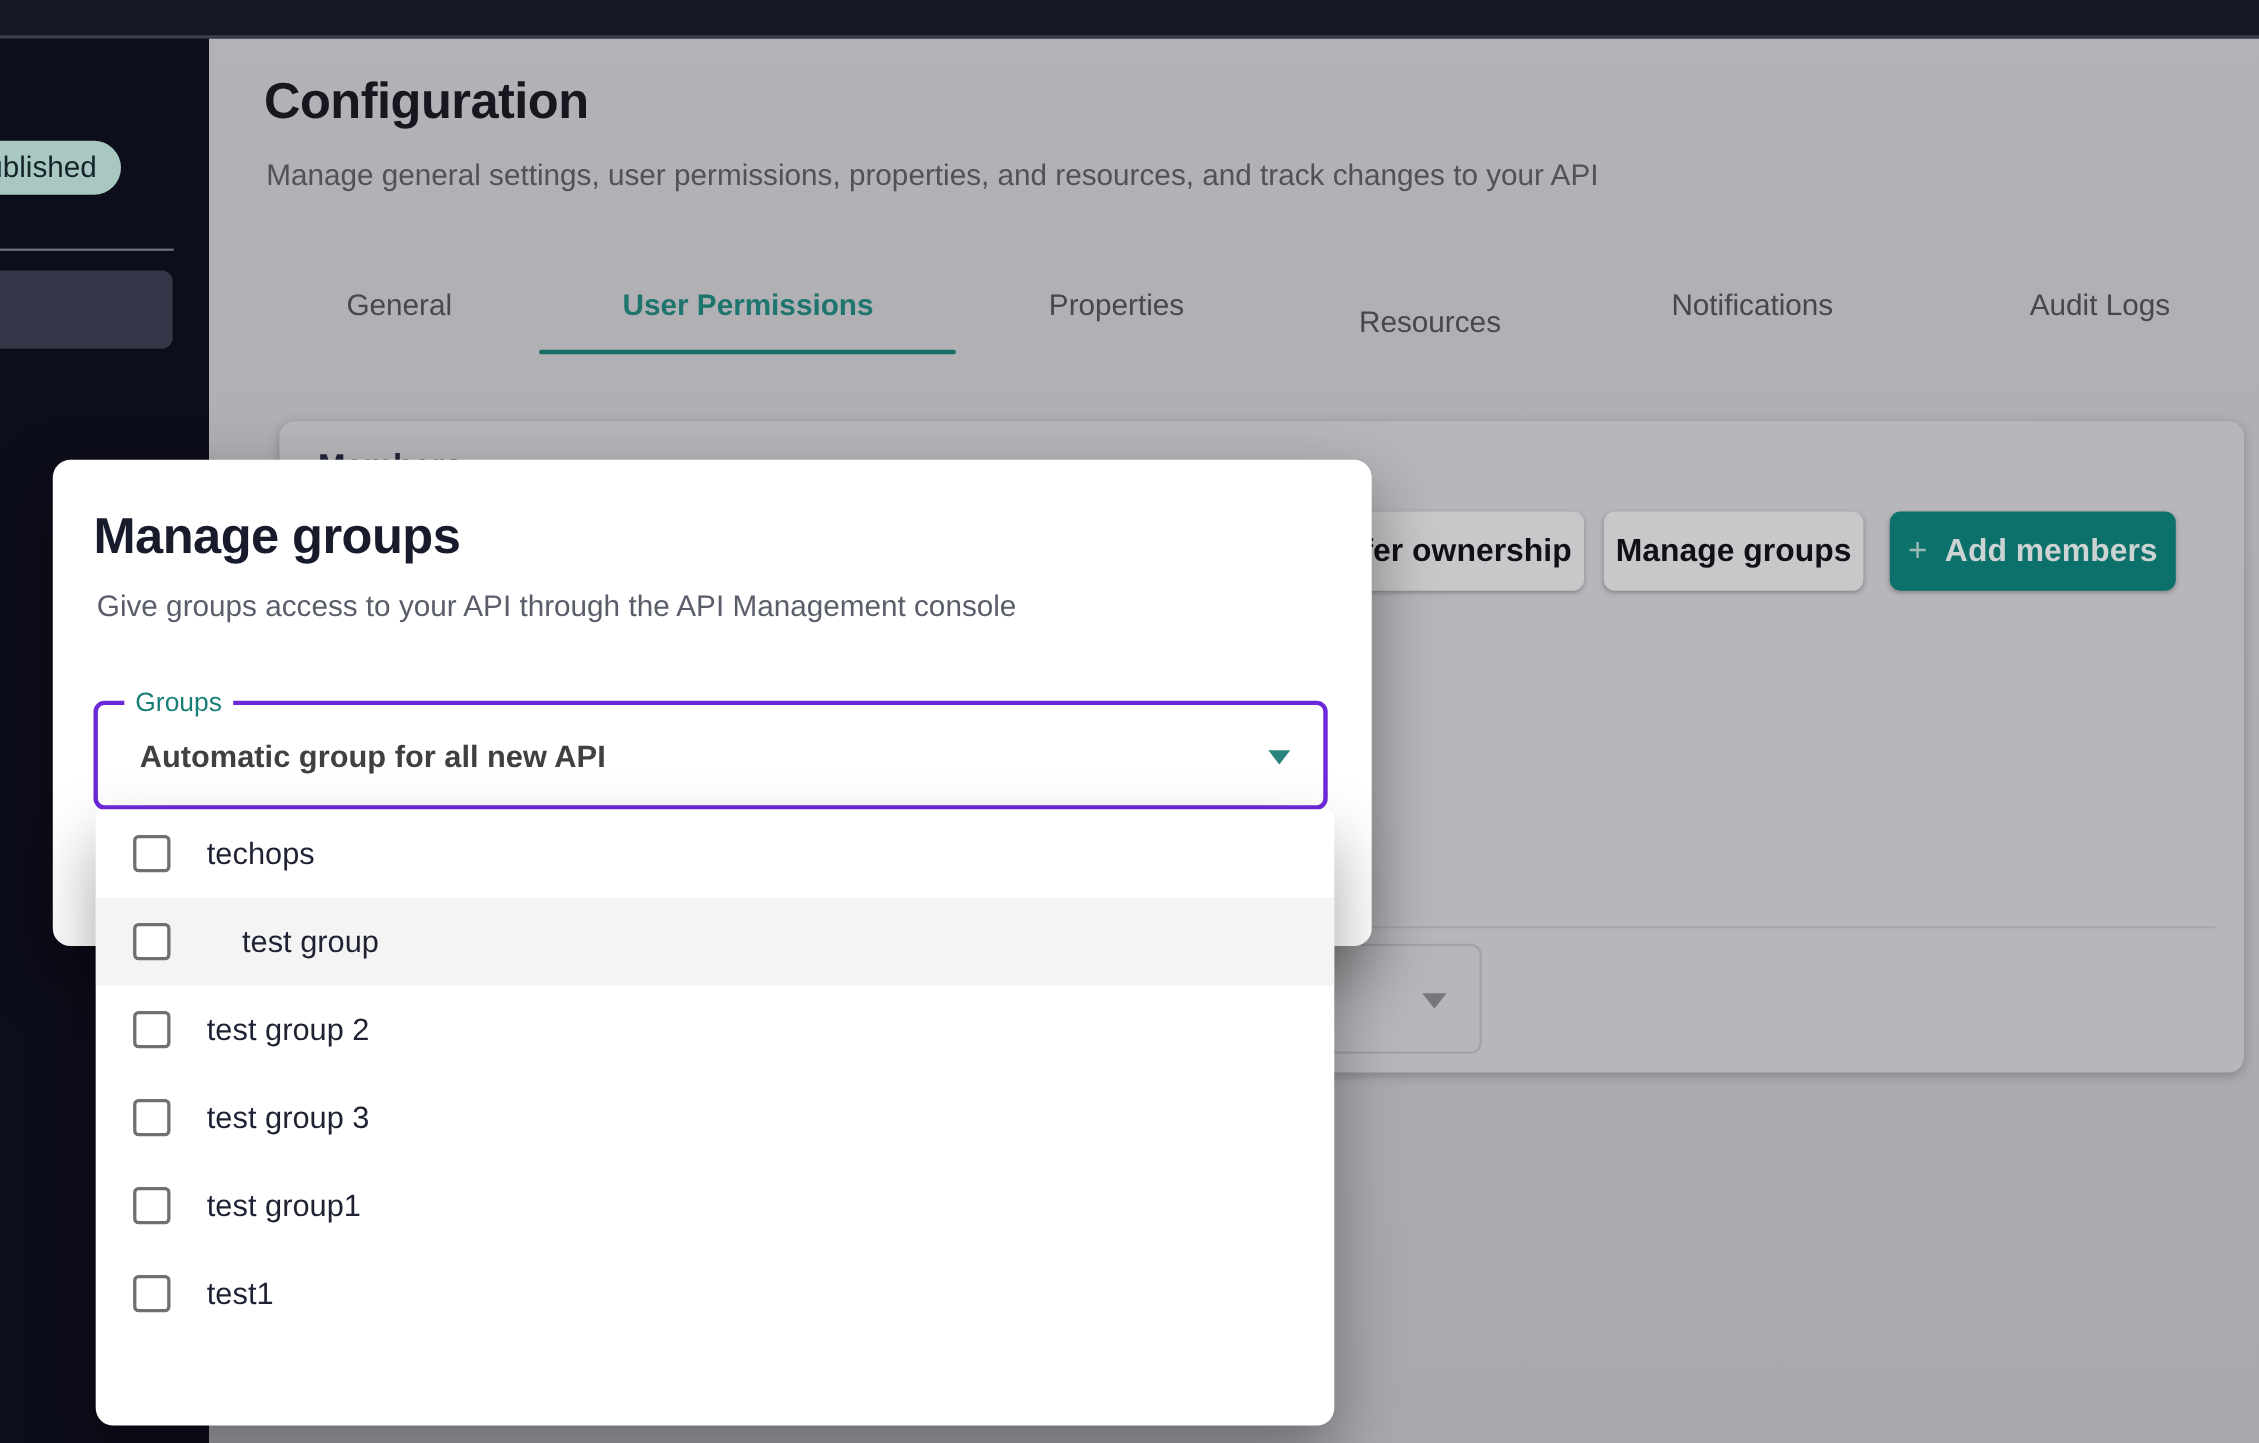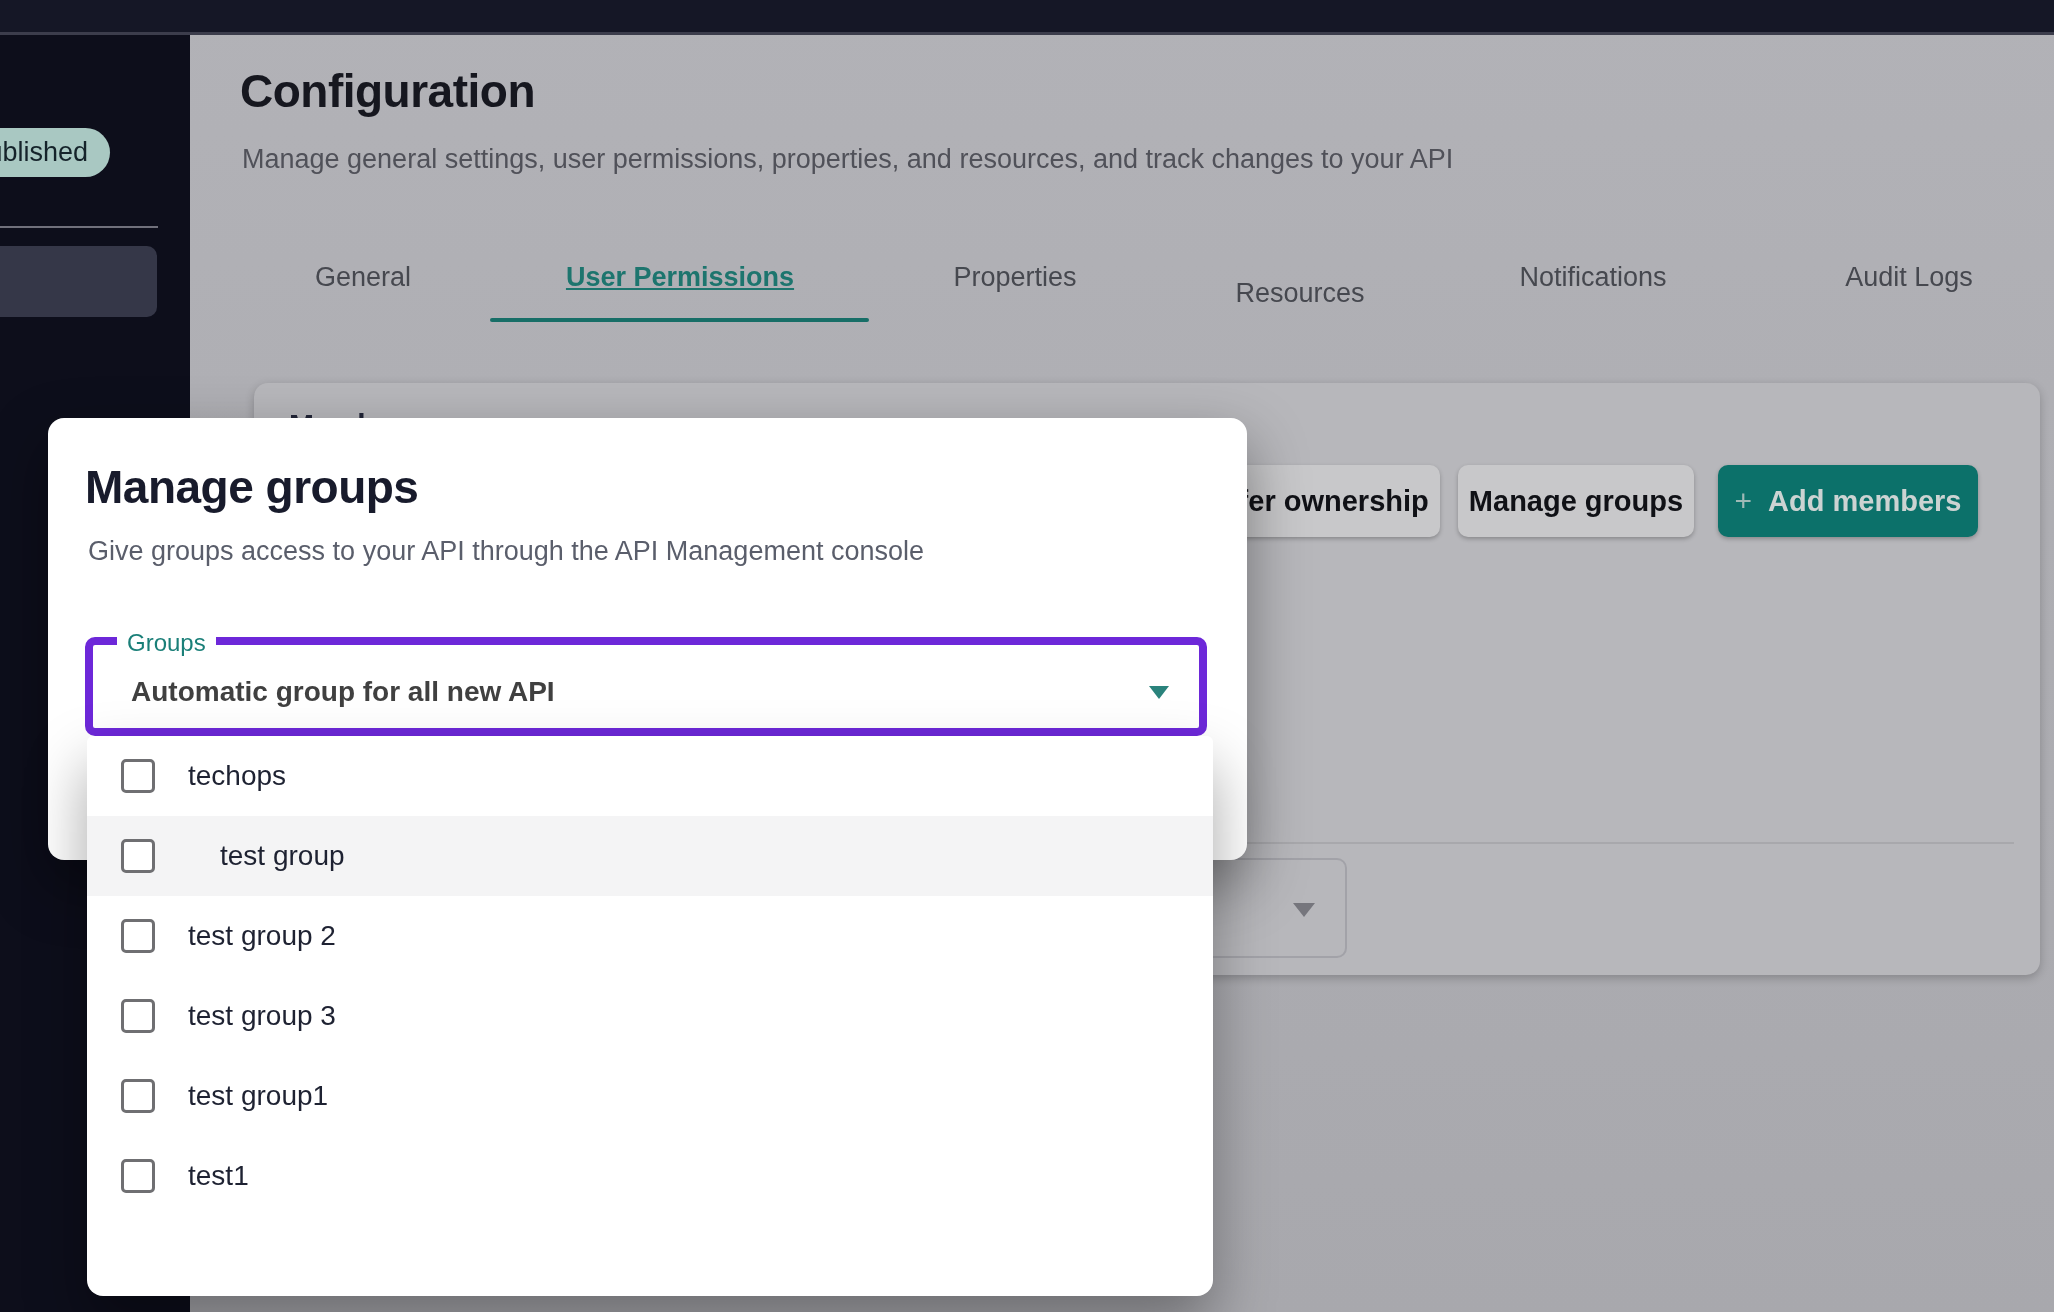--- a/index.html
+++ b/index.html
@@ -20,21 +20,21 @@
   .side-item{left:-18px;top:214px;width:175px;height:71px;border-radius:10px;background:#353748;cursor:pointer;}
 
   
   .page-title{left:240px;top:64px;font-size:46px;font-weight:800;color:#16171f;letter-spacing:-0.5px;z-index:1;}
   .page-subtitle{left:242px;top:144px;font-size:27px;color:#505159;z-index:1;}
 
   
   .tab-bar{left:0;top:262px;width:2054px;height:40px;z-index:1;}
   .tab{position:absolute;top:0;transform:translateX(-50%);font-size:27px;font-weight:500;color:#46484f;
        white-space:nowrap;cursor:pointer;}
-  .tab.active{color:#1d756e;font-weight:600;text-decoration:underline;}
+  .tab.active{color:#1d756e;font-weight:600;}
   .tab-underline{left:490px;top:318px;width:379px;height:4px;background:#176e67;border-radius:2px;z-index:1;}
 
   
   .card{left:254px;top:383px;width:1786px;height:592px;background:#b7b7bb;border-radius:14px;
         box-shadow:0 3px 10px rgba(0,0,0,0.22);z-index:1;}
   .members-heading{left:289px;top:408px;font-size:30px;font-weight:700;color:#212437;z-index:2;}
   .card-divider{left:280px;top:842px;width:1734px;height:2px;background:rgba(0,0,0,0.08);z-index:2;}
 
   .btn{height:72px;border-radius:10px;display:flex;align-items:center;justify-content:center;
        font-size:29px;font-weight:700;box-sizing:border-box;cursor:pointer;z-index:2;}
@@ -50,21 +50,21 @@
                box-sizing:border-box;z-index:2;cursor:pointer;}
   .caret{width:0;height:0;border-left:11px solid transparent;border-right:11px solid transparent;
          border-top:14px solid #76767d;position:absolute;right:30px;top:43px;}
 
   
   .modal{left:48px;top:418px;width:1199px;height:442px;background:#ffffff;border-radius:16px;
          box-shadow:0 24px 60px rgba(0,0,0,0.40);z-index:10;}
   .modal-title{left:37px;top:42px;font-size:46px;font-weight:800;color:#181b2c;letter-spacing:-0.5px;}
   .modal-subtitle{left:40px;top:118px;font-size:27px;color:#5a5e6b;}
 
-  .field{left:37px;top:219px;width:1122px;height:99px;border:8px solid #6d28d9;border-radius:10px;
+  .field{left:37px;top:219px;width:1122px;height:99px;border:4px solid #6d28d9;border-radius:10px;
          box-sizing:border-box;cursor:pointer;background:#fff;}
   .field-label{position:absolute;left:24px;top:-16px;background:#ffffff;padding:0 10px;
                font-size:24px;color:#1a7f78;font-weight:500;}
   .field-value{position:absolute;left:38px;top:0;height:93px;display:flex;align-items:center;
                font-size:28px;font-weight:700;color:#404040;}
   .field-caret{width:0;height:0;border-left:10px solid transparent;border-right:10px solid transparent;
                border-top:13px solid #2a837c;position:absolute;right:30px;top:41px;}
 
   
   .dropdown{left:87px;top:736px;width:1126px;height:560px;background:#ffffff;

